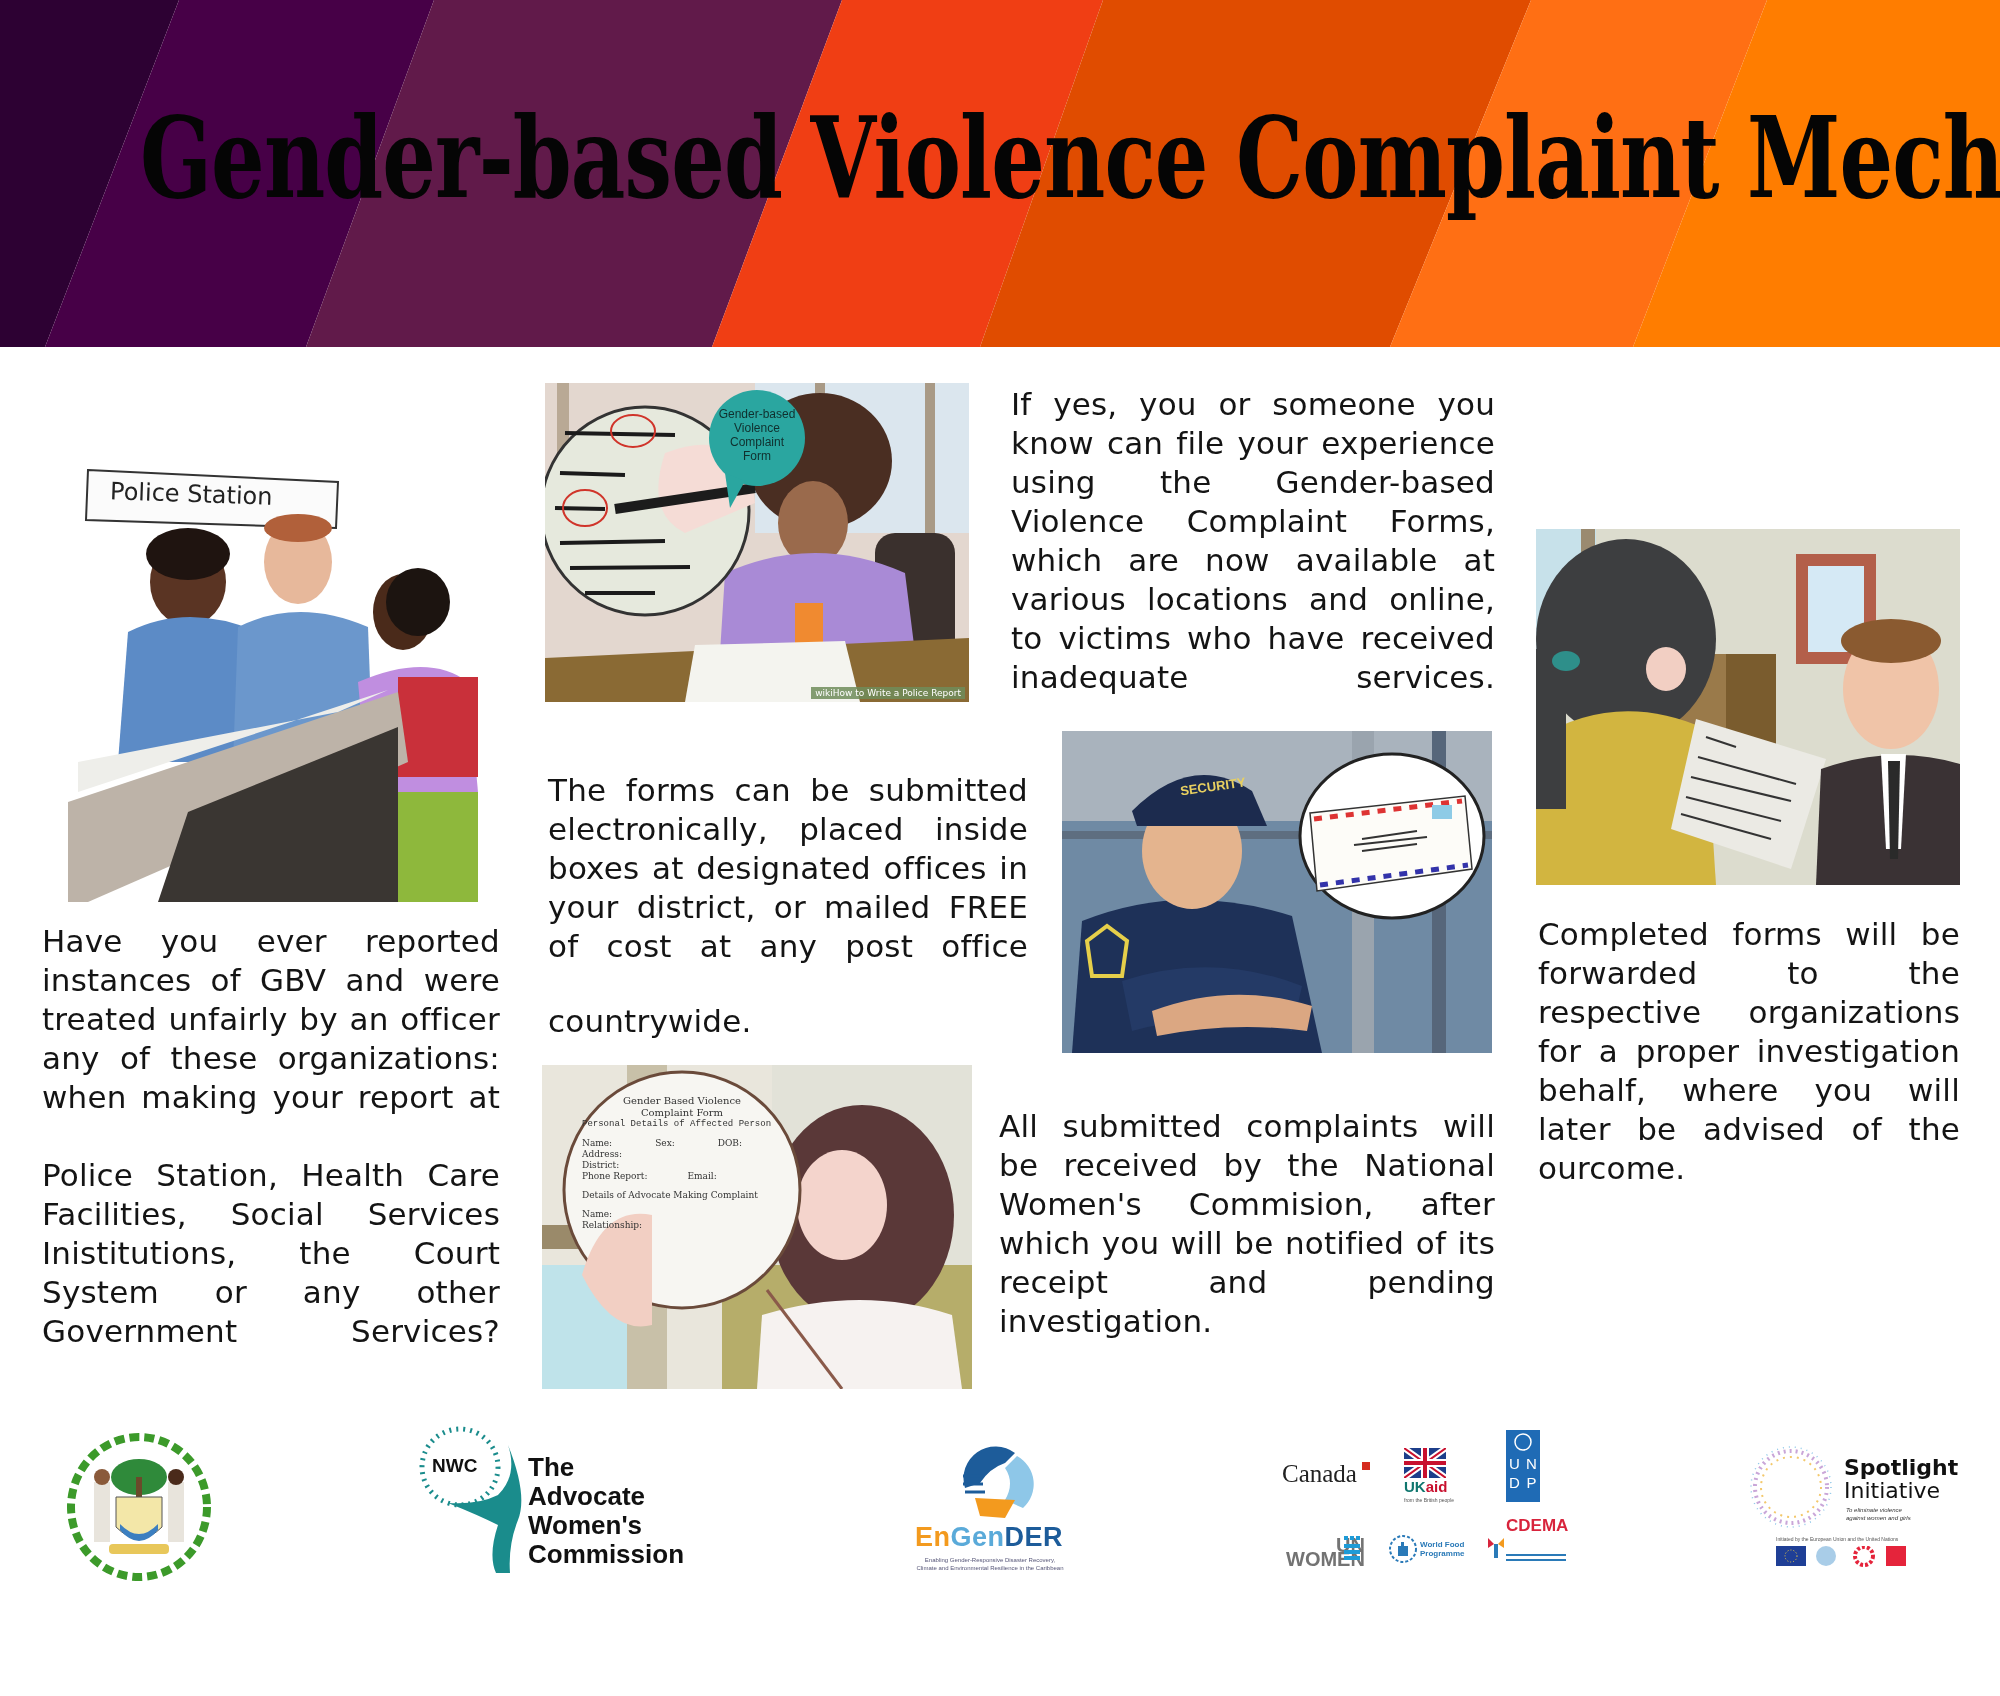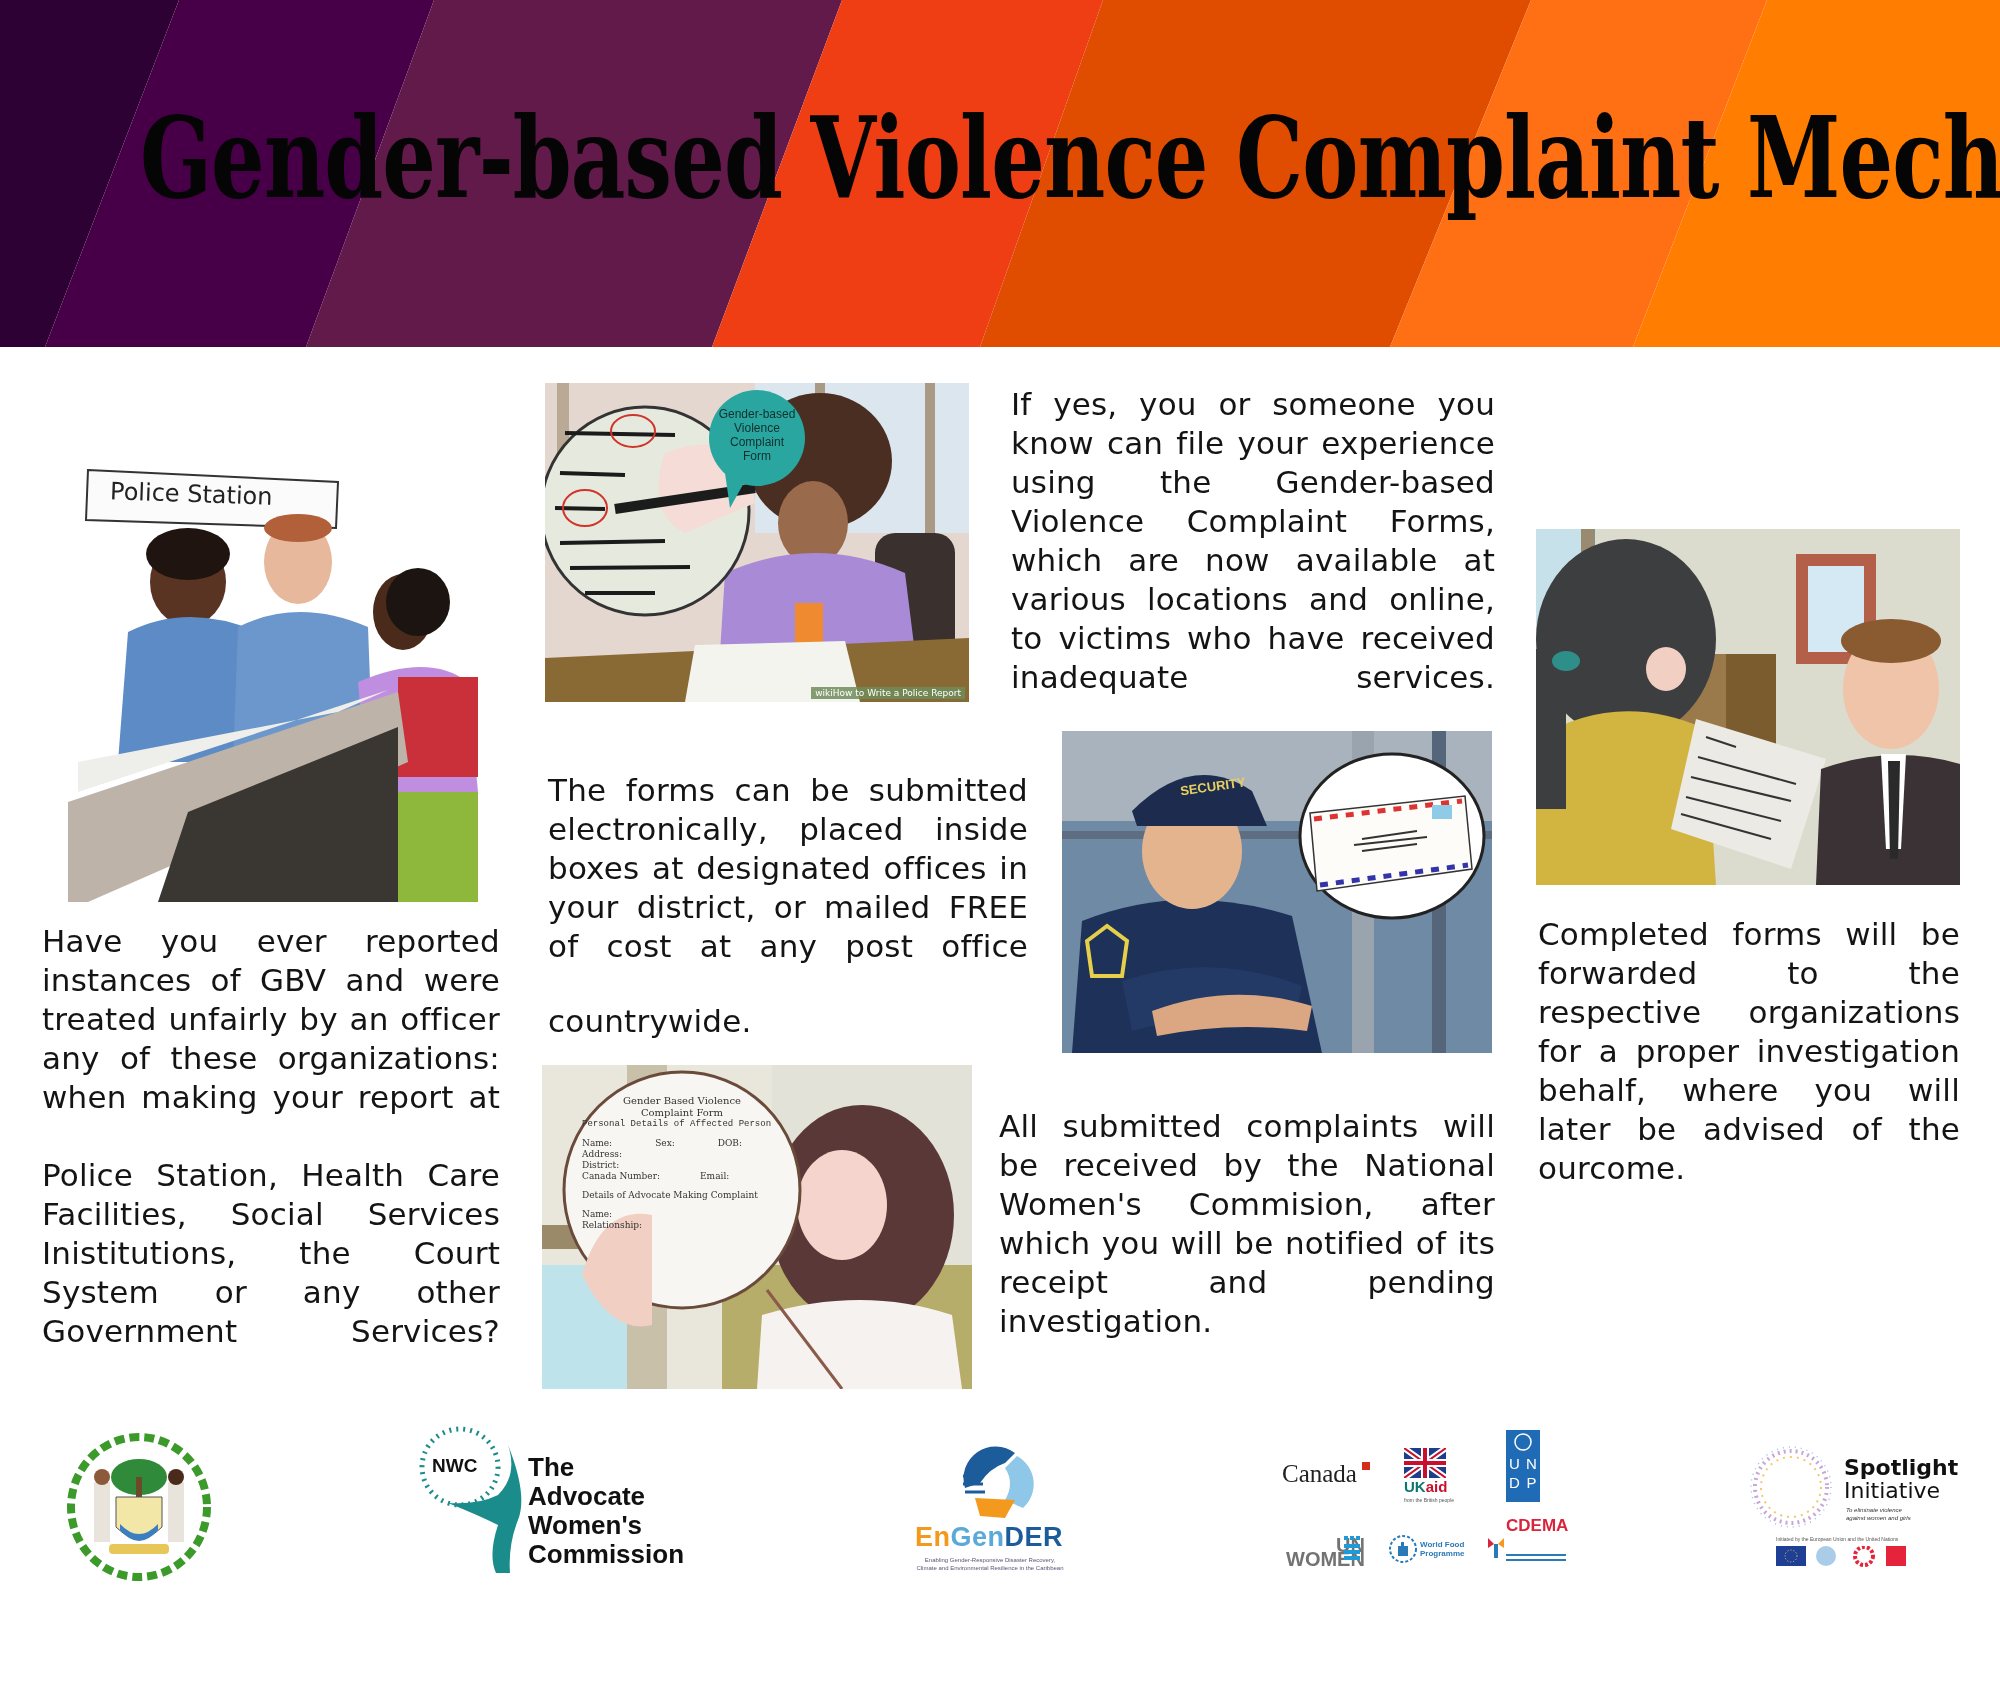--- a/index.html
+++ b/index.html
@@ -289,21 +289,21 @@
     </div>
     <div style="margin-top:0;font-family:Liberation Mono, monospace;">Personal Details of Affected Person</div>
     <div style="margin-top:8px;display:flex;justify-content:space-between;width:160px;">
       <span>Name:</span>
       <span>Sex:</span>
       <span>DOB:</span>
     </div>
     <div>Address:</div>
     <div>District:</div>
     <div style="display:flex;gap:40px;">
-      <span>Canada Number:</span>
+      <span>Phone Report:</span>
       <span>Email:</span>
     </div>
     <div style="margin-top:8px;">Details of Advocate Making Complaint</div>
     <div style="margin-top:8px;">Name:</div>
     <div>Relationship:</div>
   </div>
 </div>
 
 <div class="txt" style="left:999px;top:1107px;width:496px;">
   <div style="text-align:justify;text-align-last:justify;">All submitted complaints will</div>

